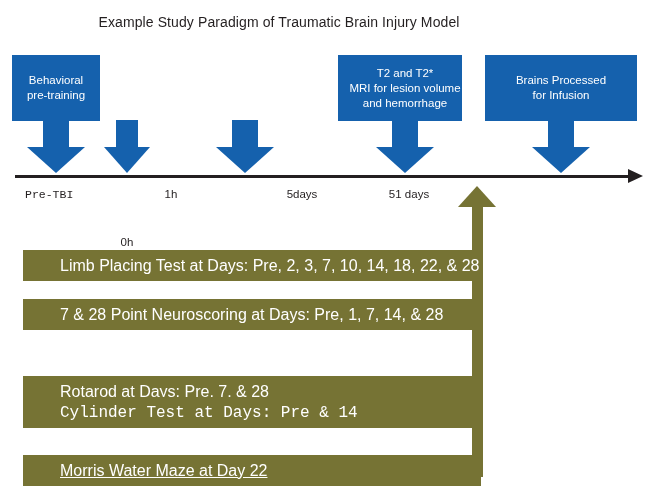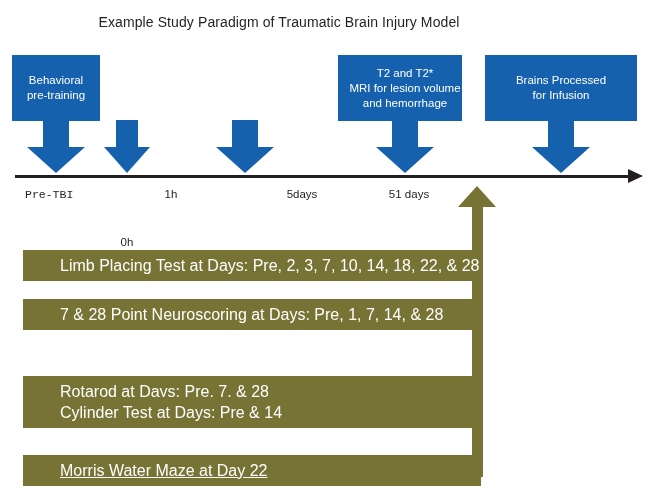--- a/index.html
+++ b/index.html
@@ -54,21 +54,21 @@
   }
   .uarrow-stem{position:absolute;left:472px;top:206px;width:11px;height:271px;background:#767334;}
   .tbar{
     position:absolute;left:23px;width:450px;height:31px;background:#767334;
     color:#ffffff;font-size:16px;display:flex;align-items:center;
     padding-left:37px;box-sizing:border-box;white-space:nowrap;
   }
   .r1{top:250px;}
   .r2{top:299px;}
   .r3{top:348px;margin-top:28px;}
-  .r4{top:397px;}
+  .r4{top:397px;font-family:Liberation Mono, monospace;}
   .r5{top:455px;width:458px;text-decoration:underline;}
 </style>
 </head>
 <body>
 
 <div id="canvas">
 
   <div class="title">Example Study Paradigm of Traumatic Brain Injury Model</div>
 
   <div class="ebox b1">

